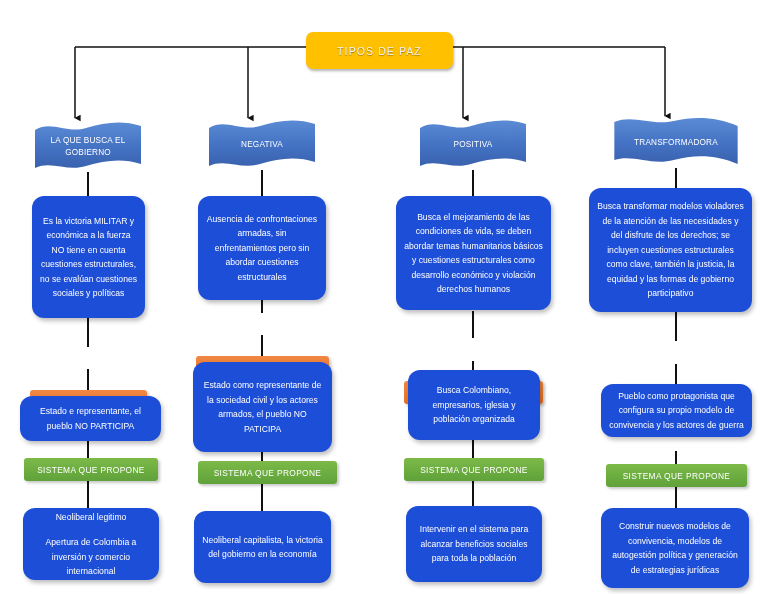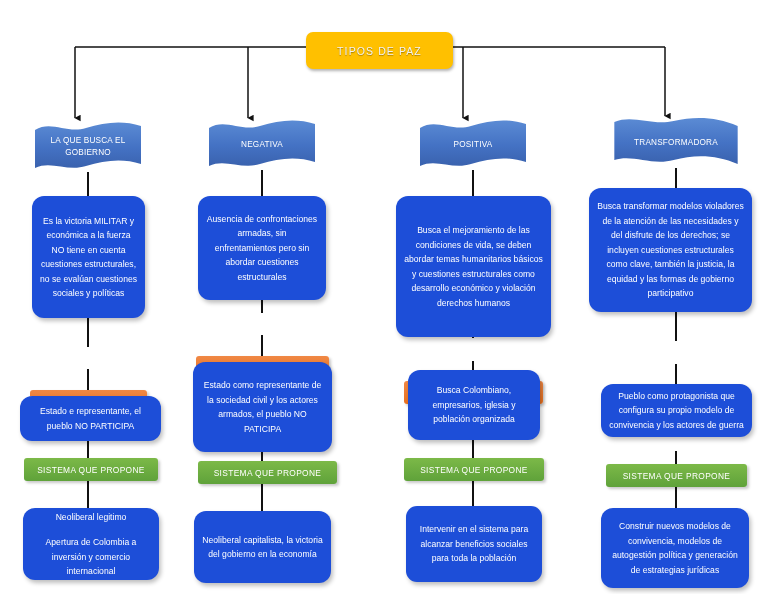--- a/index.html
+++ b/index.html
@@ -223,37 +223,37 @@
         <stop offset="0%" stop-color="#5B8BD4"></stop>
             <stop offset="55%" stop-color="#4472C4"></stop>
             <stop offset="100%" stop-color="#3A62AE"></stop>
       </linearGradient>
         </defs>
       <path d="M2,10 C18,0 34,14 53,8 C72,2 90,0 108,6 L108,44 C90,38 72,40 53,46 C34,52 18,40 2,48 Z" fill="url(#bg3)"></path>
     </svg>
     <div class="lbl">POSITIVA</div>
   </div>
 
-  <div class="node grey" style="left:396px;top:196px;width:155px;height:141px;">
+  <div class="node grey" style="left:396px;top:196px;width:155px;height:114px;">
     <span class="txt">Busca el mejoramiento de las condiciones de vida, se deben abordar temas humanitarios básicos y cuestiones estructurales como desarrollo económico y violación derechos humanos</span>
   </div>
 
   <div class="node orange" style="left:404px;top:338px;width:139px;height:23px;">
     <span class="txt">NEGOCIADORES</span>
   </div>
 
   <div class="node grey" style="left:408px;top:370px;width:132px;height:70px;">
     <span class="txt">Busca Colombiano, empresarios, iglesia y población organizada</span>
   </div>
 
   <div class="node green" style="left:404px;top:458px;width:140px;height:23px;">
     <span class="txt">SISTEMA QUE PROPONE</span>
   </div>
 
-  <div class="node grey" style="left:406px;top:506px;width:136px;height:76px;border-radius:11px;">
+  <div class="node grey" style="left:406px;top:506px;width:136px;height:76px;">
     <span class="txt">Intervenir en el sistema para alcanzar beneficios sociales para toda la población</span>
   </div>
 
   <div class="flag wide" style="left:612px;top:116px;">
     <svg viewBox="0 0 110 54" preserveAspectRatio="none">
       <defs>
           <linearGradient id="bg4" x1="0" y1="0" x2="0" y2="1">
         <stop offset="0%" stop-color="#5B8BD4"></stop>
             <stop offset="55%" stop-color="#4472C4"></stop>
             <stop offset="100%" stop-color="#3A62AE"></stop>

